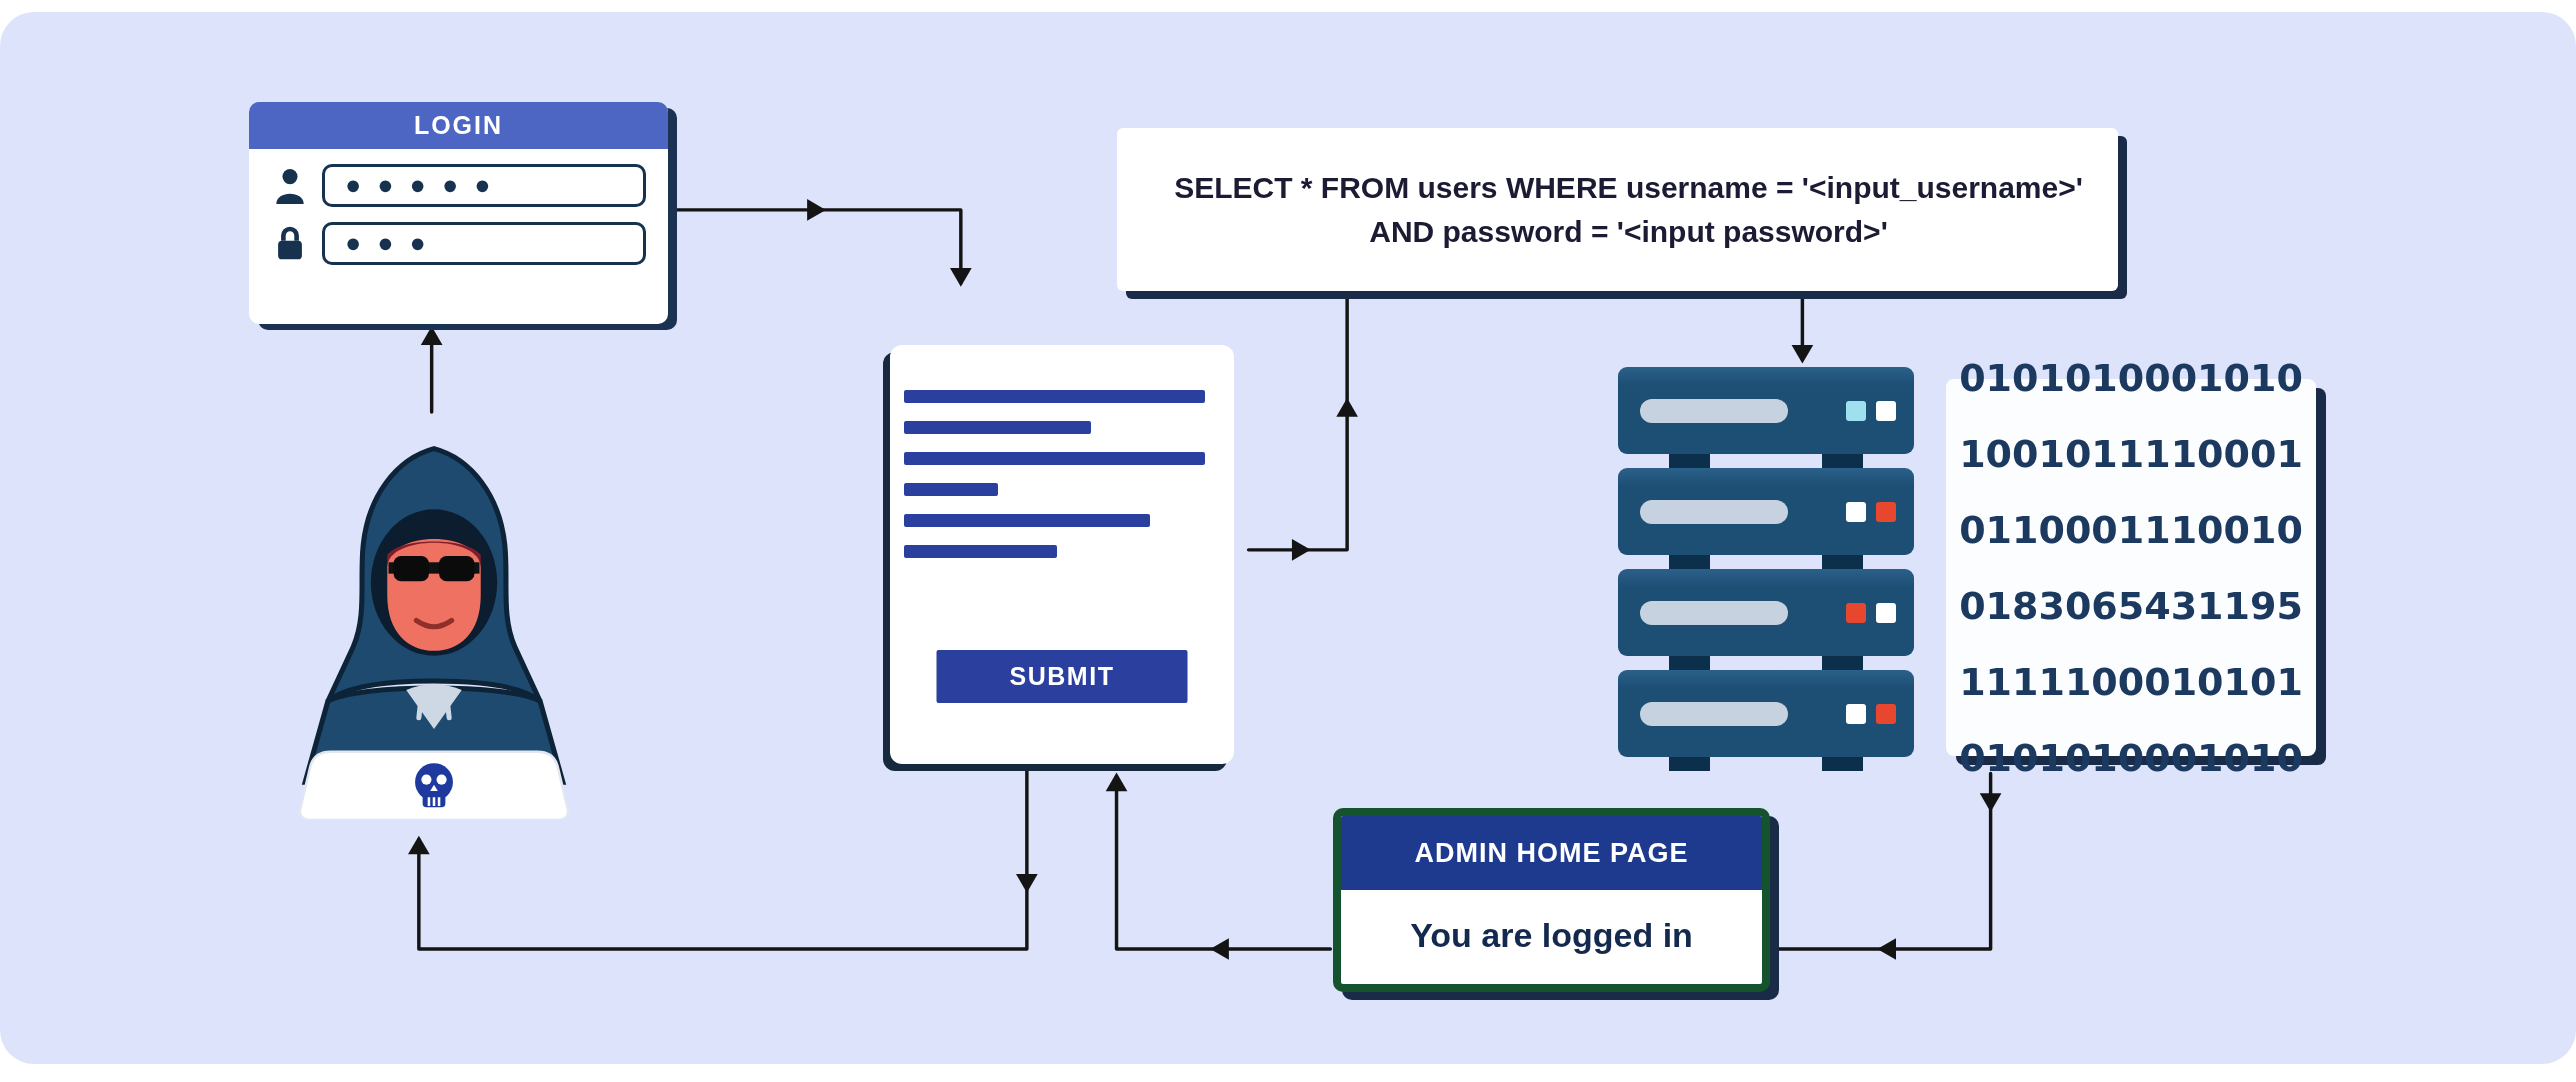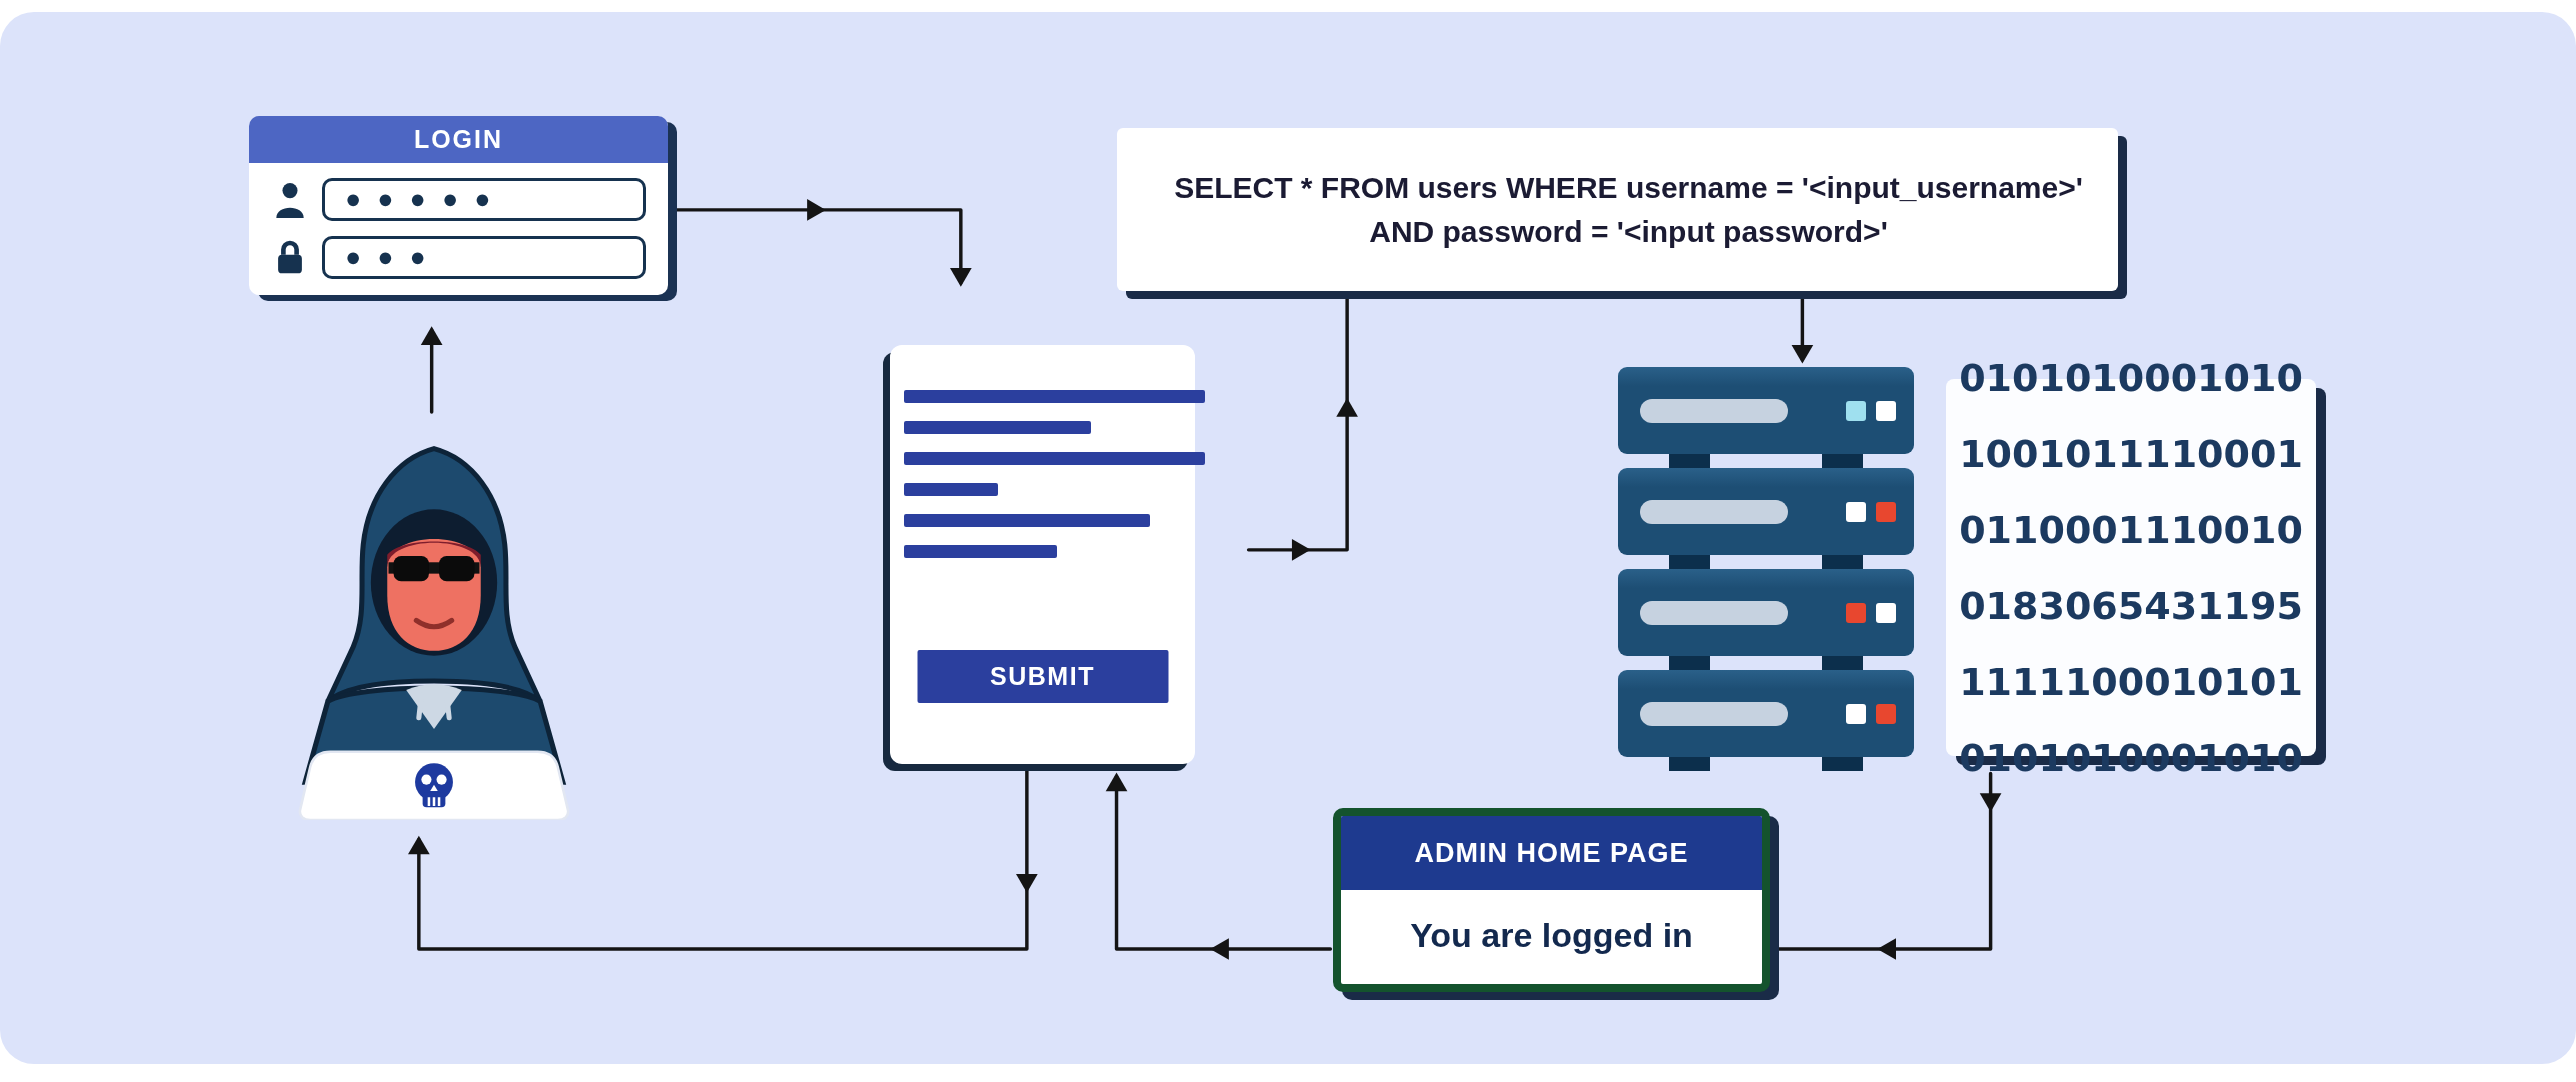--- a/index.html
+++ b/index.html
@@ -12,21 +12,21 @@
     position:absolute;left:0;right:0;top:12px;bottom:18px;
     background:#dce3fa;border-radius:34px;
   }
   
   .arrows{position:absolute;left:0;top:0;width:2576px;height:1082px;pointer-events:none;}
   .arrows polyline{fill:none;stroke:#141414;stroke-width:3.5;stroke-linejoin:round;stroke-linecap:round;}
   .arrows polygon{fill:#141414;}
 
   
   .login{
-    position:absolute;left:249px;top:116px;width:419px;height:179px;
+    position:absolute;left:249px;top:102px;width:419px;height:222px;
     background:#ffffff;border-radius:10px;box-shadow:9px 6px 0 #1b3253;
   }
   .login-header{
     height:47px;background:#4d66c3;border-radius:10px 10px 0 0;
     display:flex;align-items:center;justify-content:center;
     color:#ffffff;font-weight:bold;font-size:25px;letter-spacing:2px;
   }
   .login-body{padding:15px 22px 0;display:flex;flex-direction:column;gap:15px;}
   .login-row{display:flex;align-items:center;gap:14px;}
   .login-icon{width:37px;display:flex;justify-content:center;flex:0 0 37px;}
@@ -34,21 +34,21 @@
     flex:1;height:43px;border:3px solid #16324f;border-radius:10px;
     display:flex;align-items:center;padding:0 20px;box-sizing:border-box;
     color:#16324f;font-size:27px;font-weight:bold;letter-spacing:16px;overflow:hidden;
   }
 
   
   .hacker{position:absolute;left:264px;top:441px;width:340px;height:379px;}
 
   
   .formdoc{
-    position:absolute;left:890px;top:345px;width:305px;height:419px;
+    position:absolute;left:890px;top:345px;width:344px;height:419px;
     background:#ffffff;border-radius:12px;box-shadow:-7px 7px 0 #17293f;
     padding:45px 14px 0;box-sizing:border-box;
   }
   .bar{height:13px;background:#2b3f9e;border-radius:2px;margin-bottom:18px;}
   .submit{
     position:absolute;left:50%;transform:translateX(-50%);bottom:61px;
     width:251px;height:53px;background:#2b3f9e;color:#ffffff;border:none;
     font-family:inherit;font-weight:bold;font-size:25px;letter-spacing:1.5px;
     display:flex;align-items:center;justify-content:center;border-radius:2px;cursor:pointer;
   }

